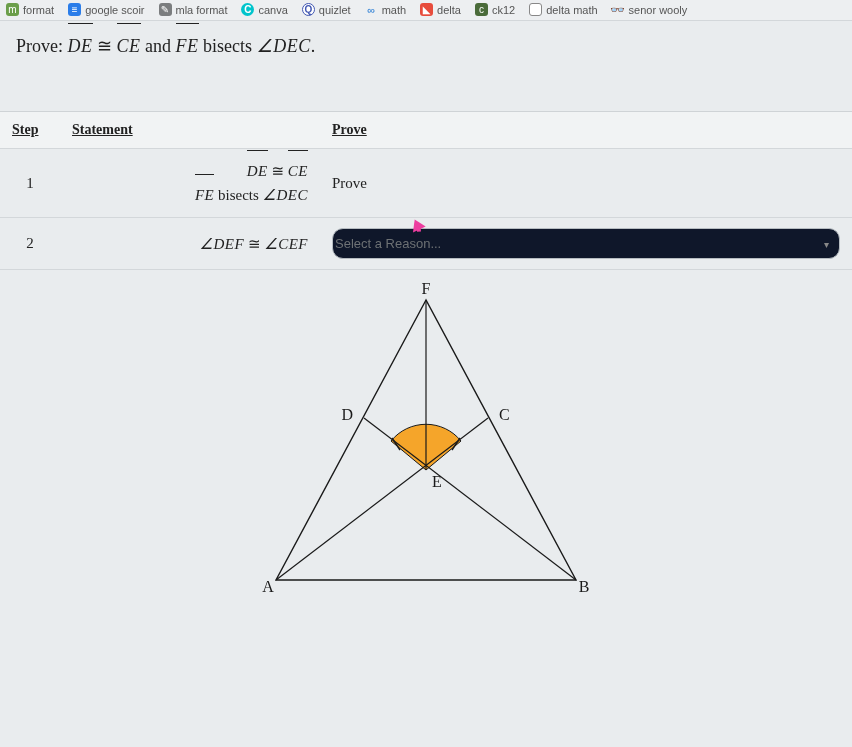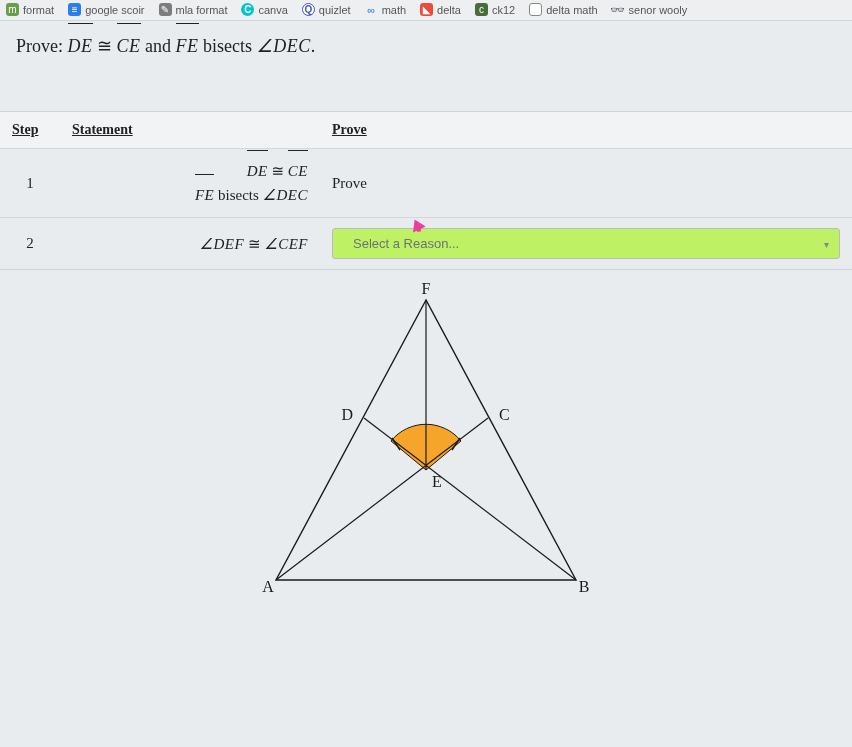--- a/index.html
+++ b/index.html
@@ -81,23 +81,23 @@
     border-top: 1px solid #cfd3d6;
   }
   .col-step { width: 60px; text-align: center; }
   .col-stat { width: 260px; text-align: right; }
   .stmt-line { display: inline-block; line-height: 1.6; }
 
   
   .reason-select {
     width: 100%;
     border: 1px solid #b6bcc1;
-    border-radius: 3px;
-    background: #bef264;
-    padding: 7px 28px 7px 20px;
+    border-radius: 11px;
+    background: #0f172a;
+    padding: 7px 28px 7px 2px;
     font-size: 13px;
     color: #6d7174;
     font-family: -apple-system, Helvetica, Arial, sans-serif;
     position: relative;
     cursor: pointer;
   }
   .reason-select::after {
     content: "\25BE";
     position: absolute;
     right: 10px; top: 50%;

